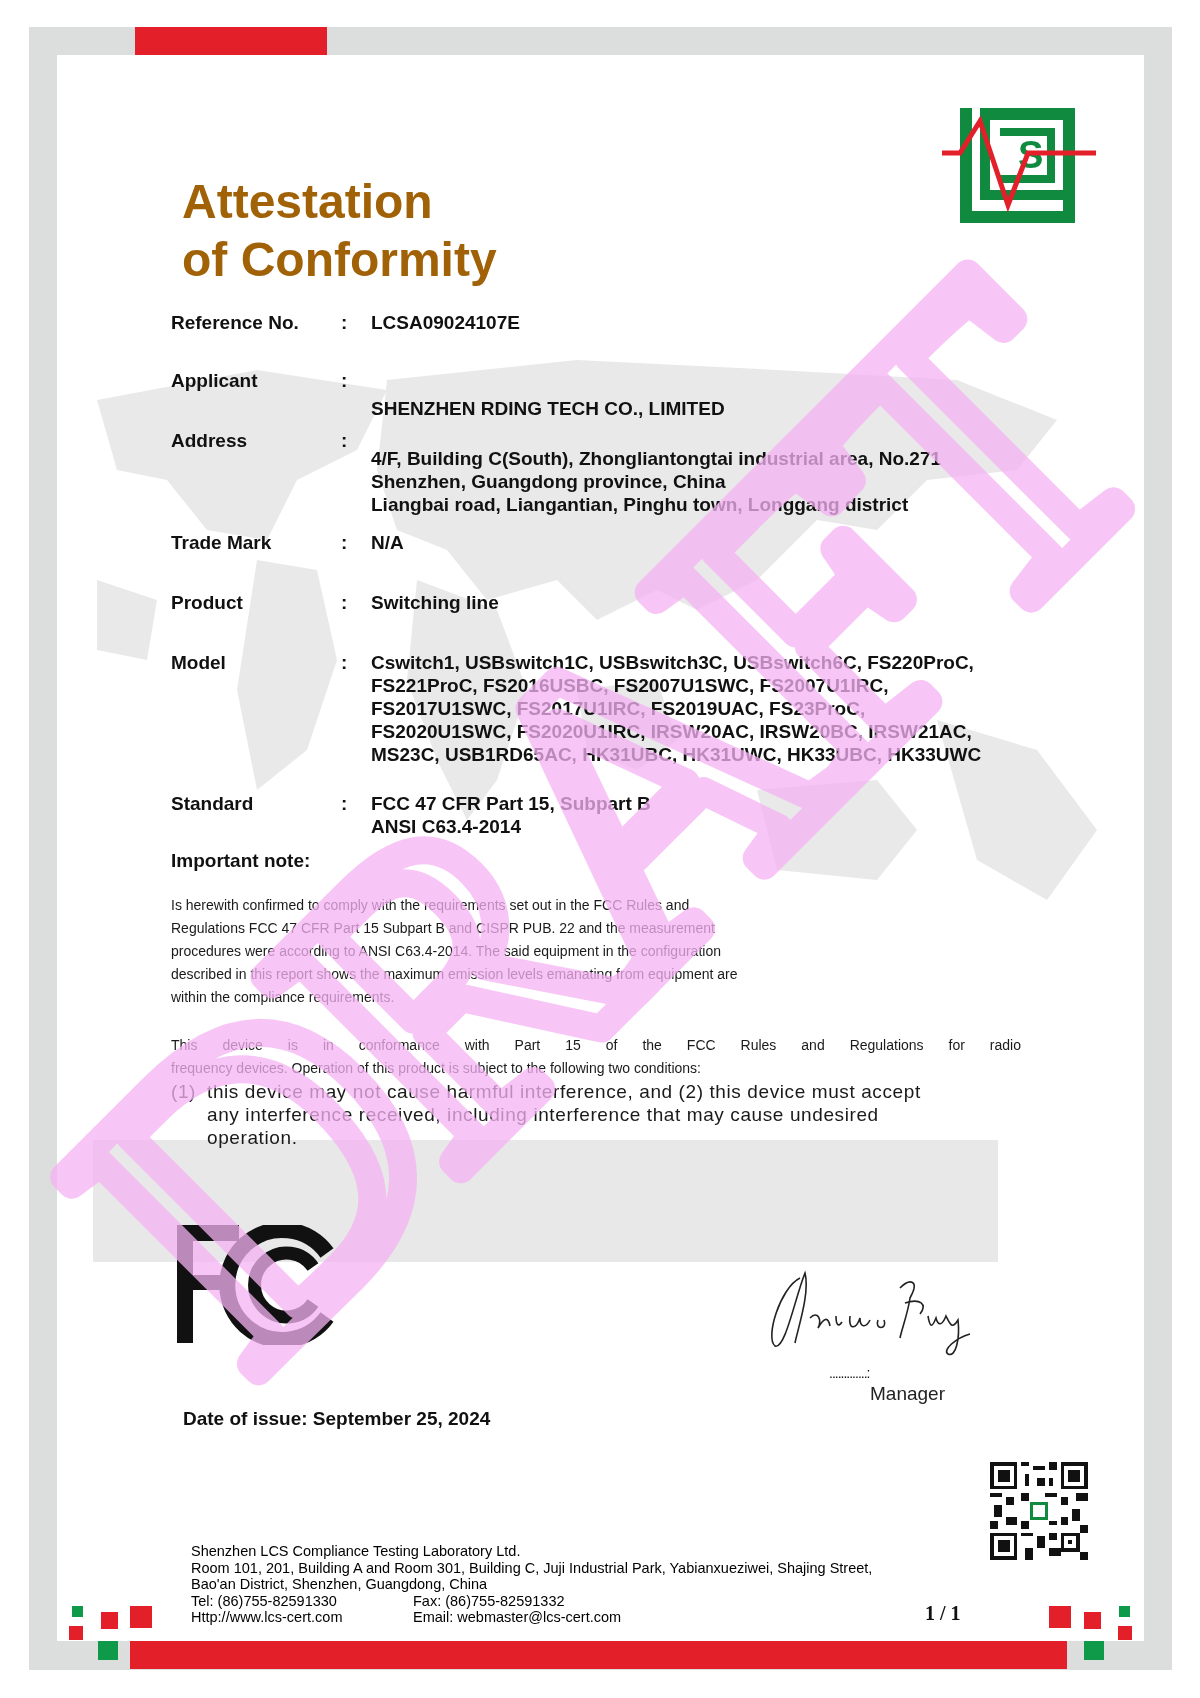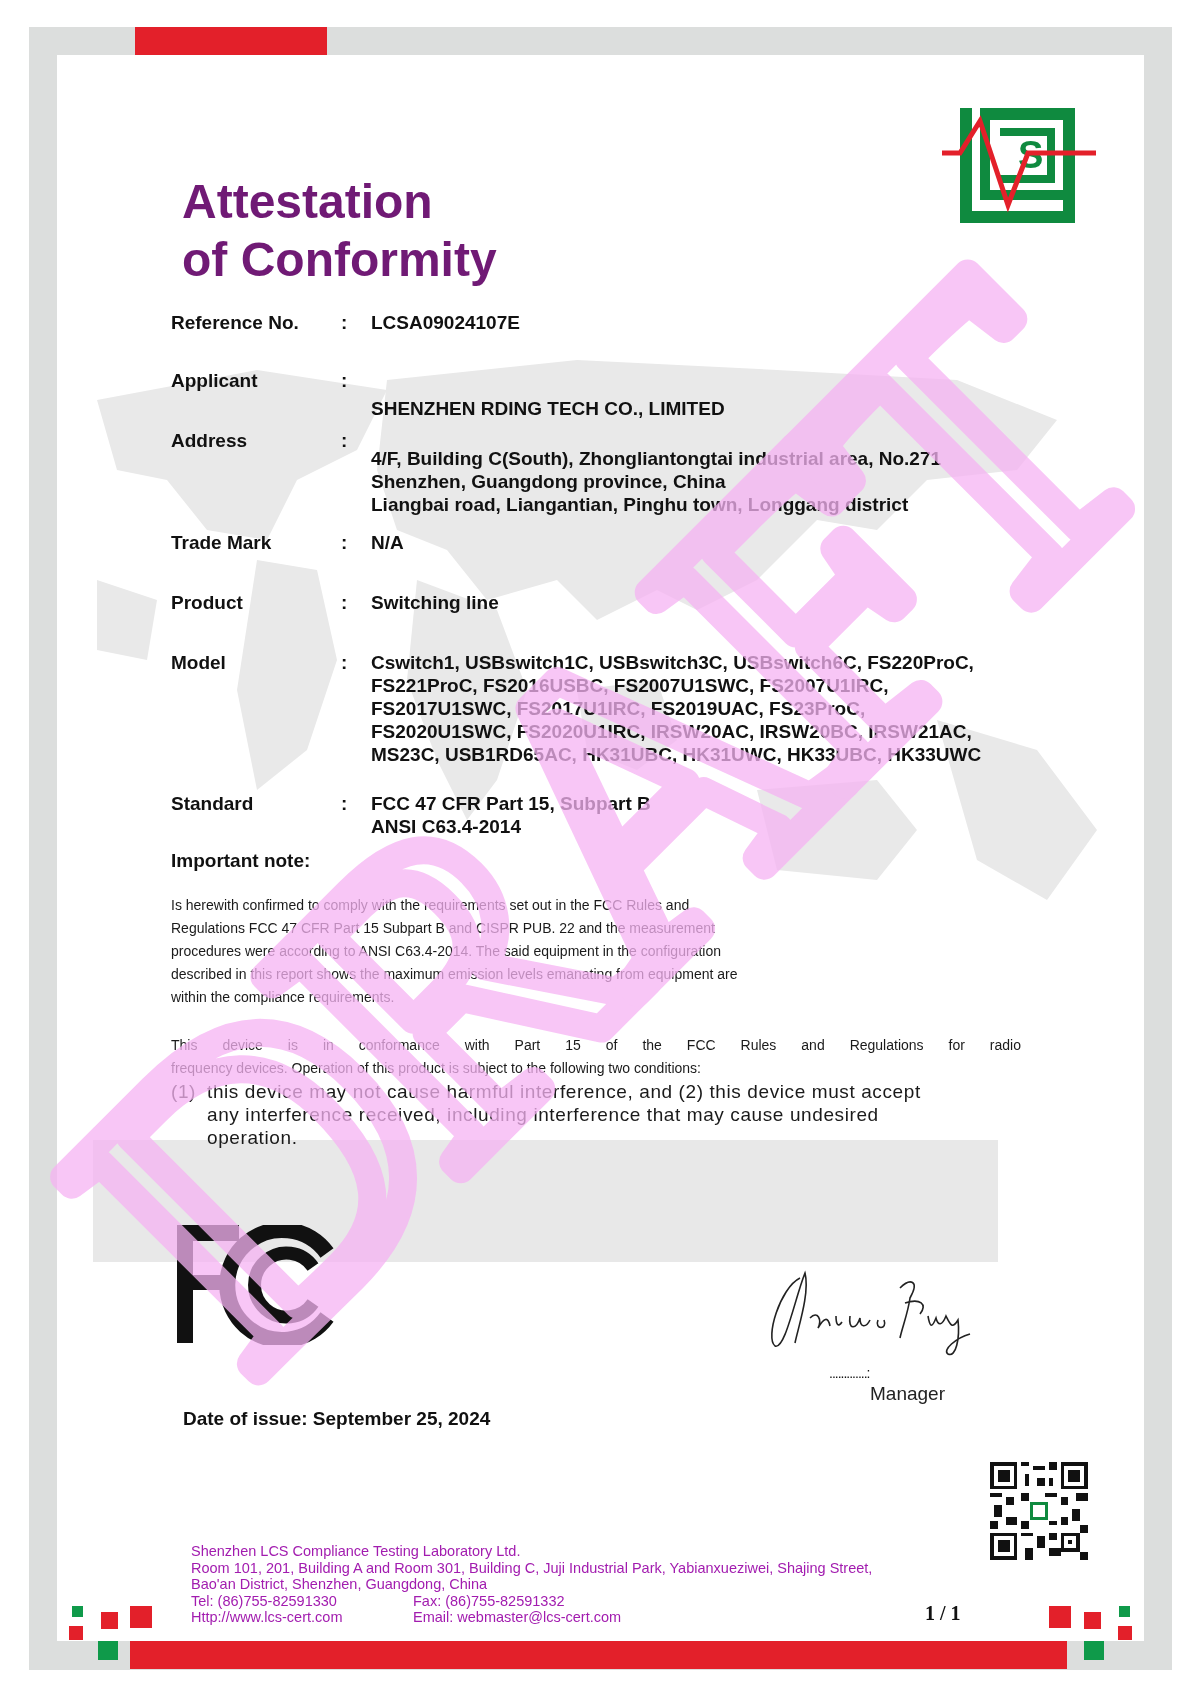--- a/index.html
+++ b/index.html
@@ -11,21 +11,21 @@
   .top-tab { position: absolute; left: 135px; top: 27px; width: 192px; height: 28px; background: #e3202a; }
   .bottom-bar { position: absolute; left: 130px; top: 1641px; width: 937px; height: 28px; background: #e3202a; }
 
   
   .map { position: absolute; left: 57px; top: 360px; width: 1087px; height: 900px; }
   .map-band { position: absolute; left: 93px; top: 1140px; width: 905px; height: 122px; background: #e8e8e8; }
 
   
   .watermark { position: absolute; left: 0; top: 0; width: 1200px; height: 1698px; pointer-events: none; }
 
-  .title { position: absolute; left: 182px; top: 173px; font-size: 48px; font-weight: bold; line-height: 58px; color: #701a75; }
+  .title { position: absolute; left: 182px; top: 173px; font-size: 48px; font-weight: bold; line-height: 58px; color: #a16207; }
 
   .logo { position: absolute; left: 940px; top: 103px; width: 156px; height: 124px; }
 
   .field { position: absolute; left: 171px; font-size: 19px; font-weight: bold; line-height: 23px; }
   .field .lbl { position: absolute; left: 0; top: 0; width: 170px; white-space: nowrap; }
   .field .colon { position: absolute; left: 170px; top: 0; }
   .field .val { position: absolute; left: 200px; top: 0; white-space: nowrap; }
   .field .val div { white-space: nowrap; }
 
   .note-title { position: absolute; left: 171px; top: 850px; font-size: 19px; font-weight: bold; }
@@ -37,21 +37,21 @@
   .cond .txt { margin-left: 36px; }
 
   .fcc { position: absolute; left: 177px; top: 1225px; width: 160px; height: 120px; }
   .signature { position: absolute; left: 760px; top: 1258px; width: 220px; height: 110px; }
   .sig-dots { position: absolute; left: 829px; top: 1365px; font-size: 14px; letter-spacing: -1px; }
   .manager { position: absolute; left: 870px; top: 1383px; font-size: 19px; color: #222; }
   .date { position: absolute; left: 171px; top: 1408px; font-size: 19px; font-weight: bold; margin-left: 12px; }
 
   .qr { position: absolute; left: 990px; top: 1462px; width: 98px; height: 98px; }
 
-  .footer { position: absolute; left: 191px; top: 1543px; font-size: 14.5px; line-height: 16.5px; color: #a21caf; }
+  .footer { position: absolute; left: 191px; top: 1543px; font-size: 14.5px; line-height: 16.5px; color: #000000; }
   .footer .row { white-space: nowrap; }
   .footer .col2 { position: absolute; left: 222px; }
   .page-num { position: absolute; left: 925px; top: 1602px; font-family: "Liberation Serif", serif; font-size: 20px; font-weight: bold; }
 
   .sq { position: absolute; }
   .red { background: #e3202a; }
   .green { background: #0f9a4a; }
 </style>
 </head>
 <body>

